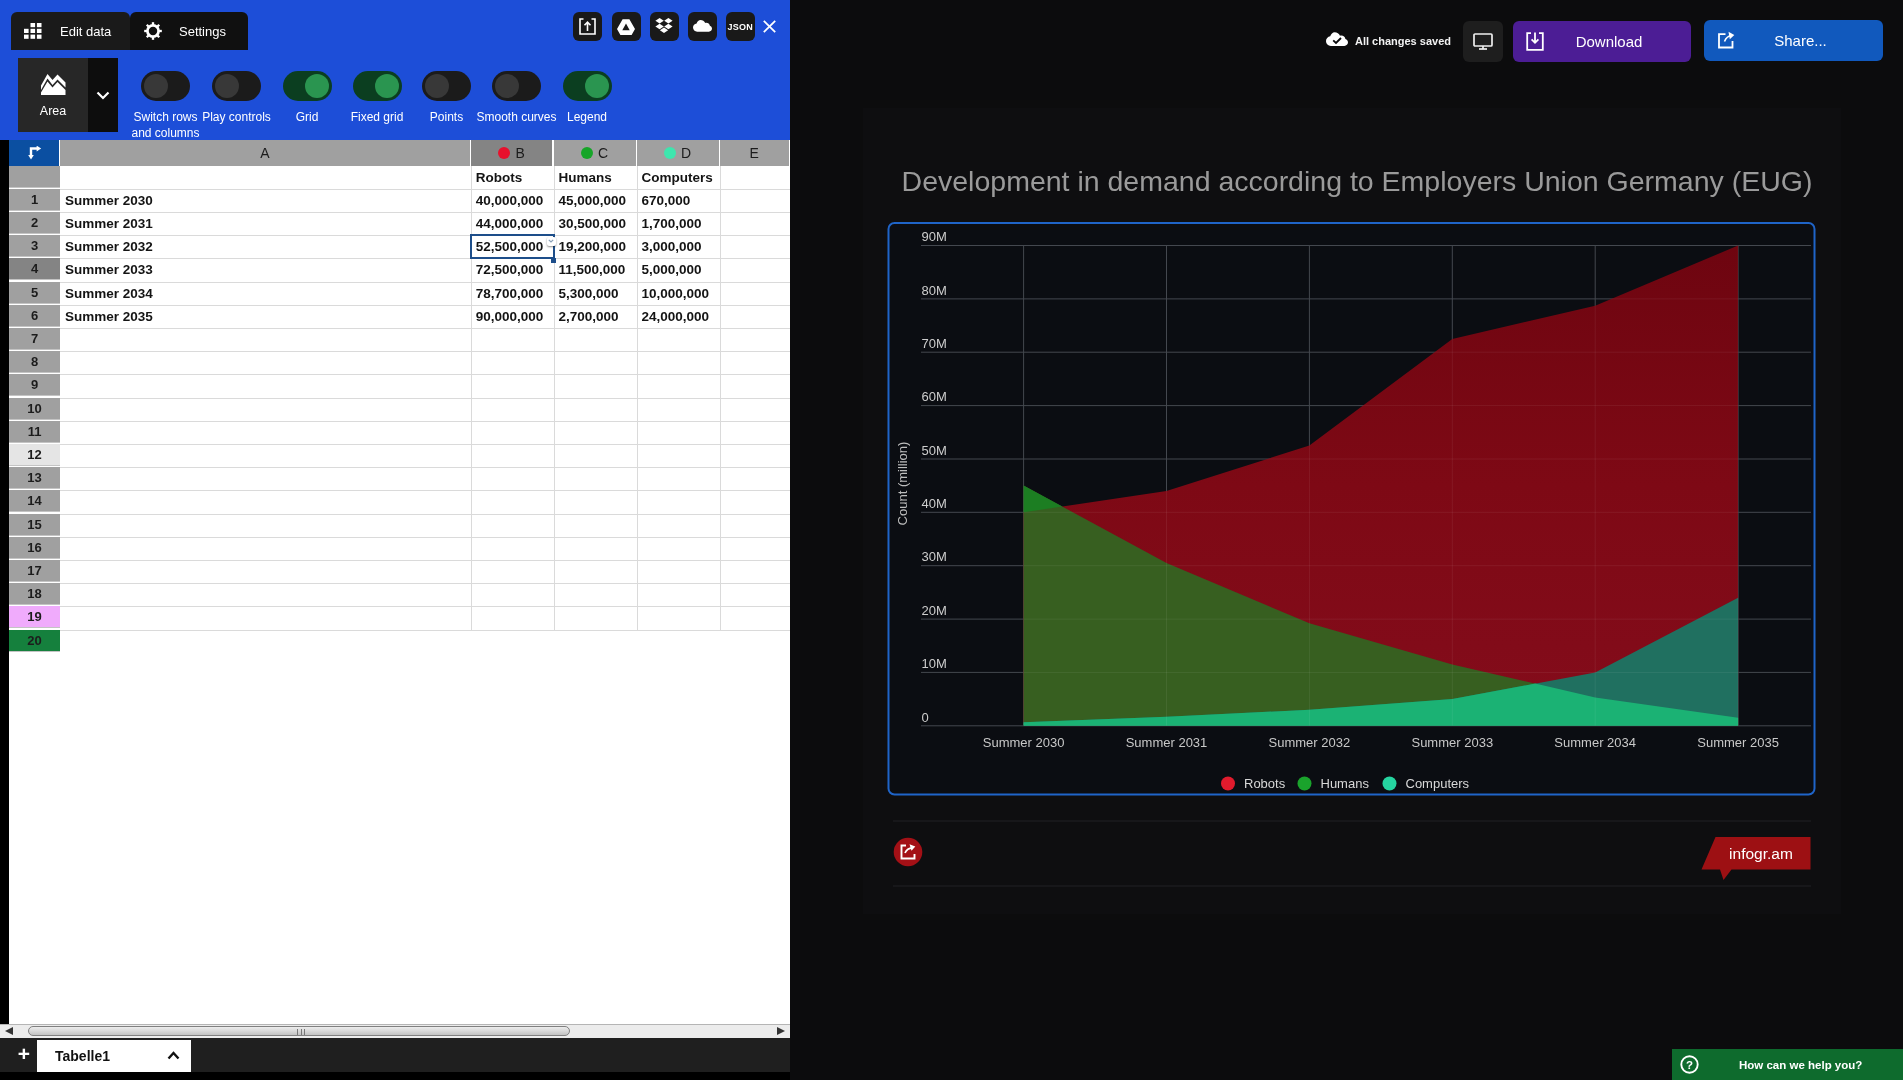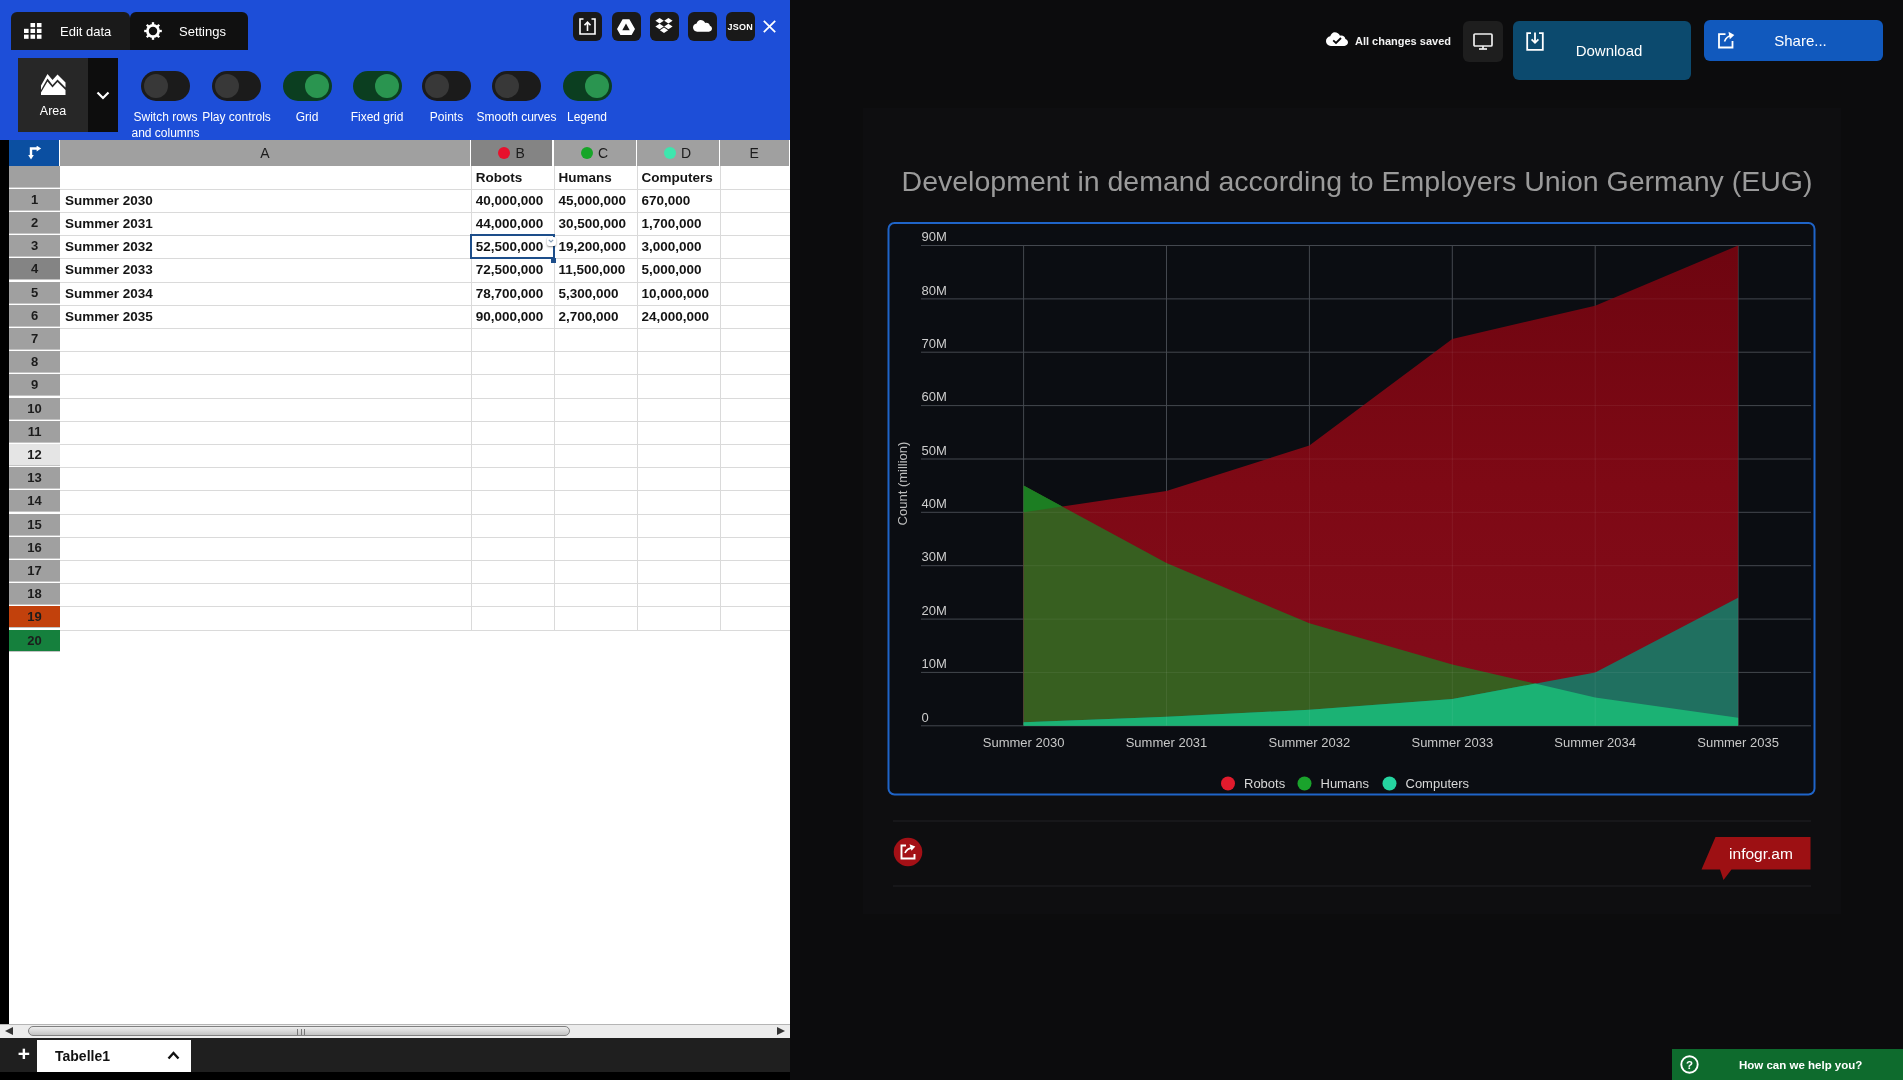--- a/index.html
+++ b/index.html
@@ -175,21 +175,21 @@
 <div class="rowhead" style="top:234.3px;height:22.2px;background:#a0a0a0">9</div>
 <div class="rowhead" style="top:257.5px;height:22.2px;background:#a0a0a0">10</div>
 <div class="rowhead" style="top:280.7px;height:22.2px;background:#a0a0a0">11</div>
 <div class="rowhead" style="top:303.9px;height:22.2px;background:#e5e5e5">12</div>
 <div class="rowhead" style="top:327.1px;height:22.2px;background:#a0a0a0">13</div>
 <div class="rowhead" style="top:350.3px;height:22.2px;background:#a0a0a0">14</div>
 <div class="rowhead" style="top:373.5px;height:22.2px;background:#a0a0a0">15</div>
 <div class="rowhead" style="top:396.7px;height:22.2px;background:#a0a0a0">16</div>
 <div class="rowhead" style="top:419.9px;height:22.2px;background:#a0a0a0">17</div>
 <div class="rowhead" style="top:443.1px;height:22.2px;background:#a0a0a0">18</div>
-<div class="rowhead" style="top:466.3px;height:22.2px;background:#c2410c">19</div>
+<div class="rowhead" style="top:466.3px;height:22.2px;background:#f0abfc">19</div>
 <div class="rowhead" style="top:489.5px;height:22.2px;background:#15803d">20</div>
 <div class="rowhead" style="top:25.5px;height:22.2px"></div>
 <div class="gl-h" style="left:60px;top:48.7px;width:730px"></div>
 <div class="gl-h" style="left:60px;top:71.9px;width:730px"></div>
 <div class="gl-h" style="left:60px;top:95.1px;width:730px"></div>
 <div class="gl-h" style="left:60px;top:118.3px;width:730px"></div>
 <div class="gl-h" style="left:60px;top:141.5px;width:730px"></div>
 <div class="gl-h" style="left:60px;top:164.7px;width:730px"></div>
 <div class="gl-h" style="left:60px;top:187.9px;width:730px"></div>
 <div class="gl-h" style="left:60px;top:211.1px;width:730px"></div>
@@ -267,21 +267,21 @@
 <path fill="none" stroke="#0a0a0c" stroke-width="1.8" d="M7.2 9.3 L10 12 L15 7"></path>
       </svg>
 <div class="abs" style="left:1355px;top:35px;color:#f2f2f2;font-size:11px;font-weight:bold;white-space:nowrap;">All changes saved</div>
 <div class="hdrbtn" style="left:1463px;top:21px;width:40px;height:41px;background:#1e1e1e">
 <svg width="20" height="17" viewBox="0 0 20 17" fill="none" stroke="#efefef" stroke-width="1.7">
 <rect x="1" y="1" width="18" height="12" rx="1"></rect>
           <line x1="10" y1="13" x2="10" y2="16"></line>
           <line x1="6" y1="16" x2="14" y2="16"></line>
         </svg>
       </div>
-<div class="hdrbtn" style="left:1513px;top:21px;width:178px;height:59px;background:#0c4a6e">
+<div class="hdrbtn" style="left:1513px;top:21px;width:178px;height:41px;background:#4c1d95">
 <svg width="18" height="19" viewBox="0 0 18 19" fill="none" stroke="#fff" stroke-width="1.8" style="position:absolute;left:13px;top:11px">
 <path d="M5 1.2 L1.2 1.2 L1.2 17.8 L16.8 17.8 L16.8 1.2 L13 1.2"></path>
 <path d="M9 0.5 L9 10.5 M5.6 7.4 L9 10.8 L12.4 7.4"></path>
         </svg>
 <span style="font-size:15px;margin-left:14px">Download</span>
       </div>
 <div class="hdrbtn" style="left:1704px;top:20px;width:179px;height:41px;background:#1159bd">
 <svg width="19" height="18" viewBox="0 0 19 18" fill="none" stroke="#fff" stroke-width="1.8" style="position:absolute;left:13px;top:11px">
 <path d="M8.5 3.2 L2 3.2 L2 16.5 L15.5 16.5 L15.5 10"></path>
 <path d="M7.5 10.5 C9 6.5 11.5 4.8 14.8 4.5" stroke-width="1.6" fill="none"></path>

